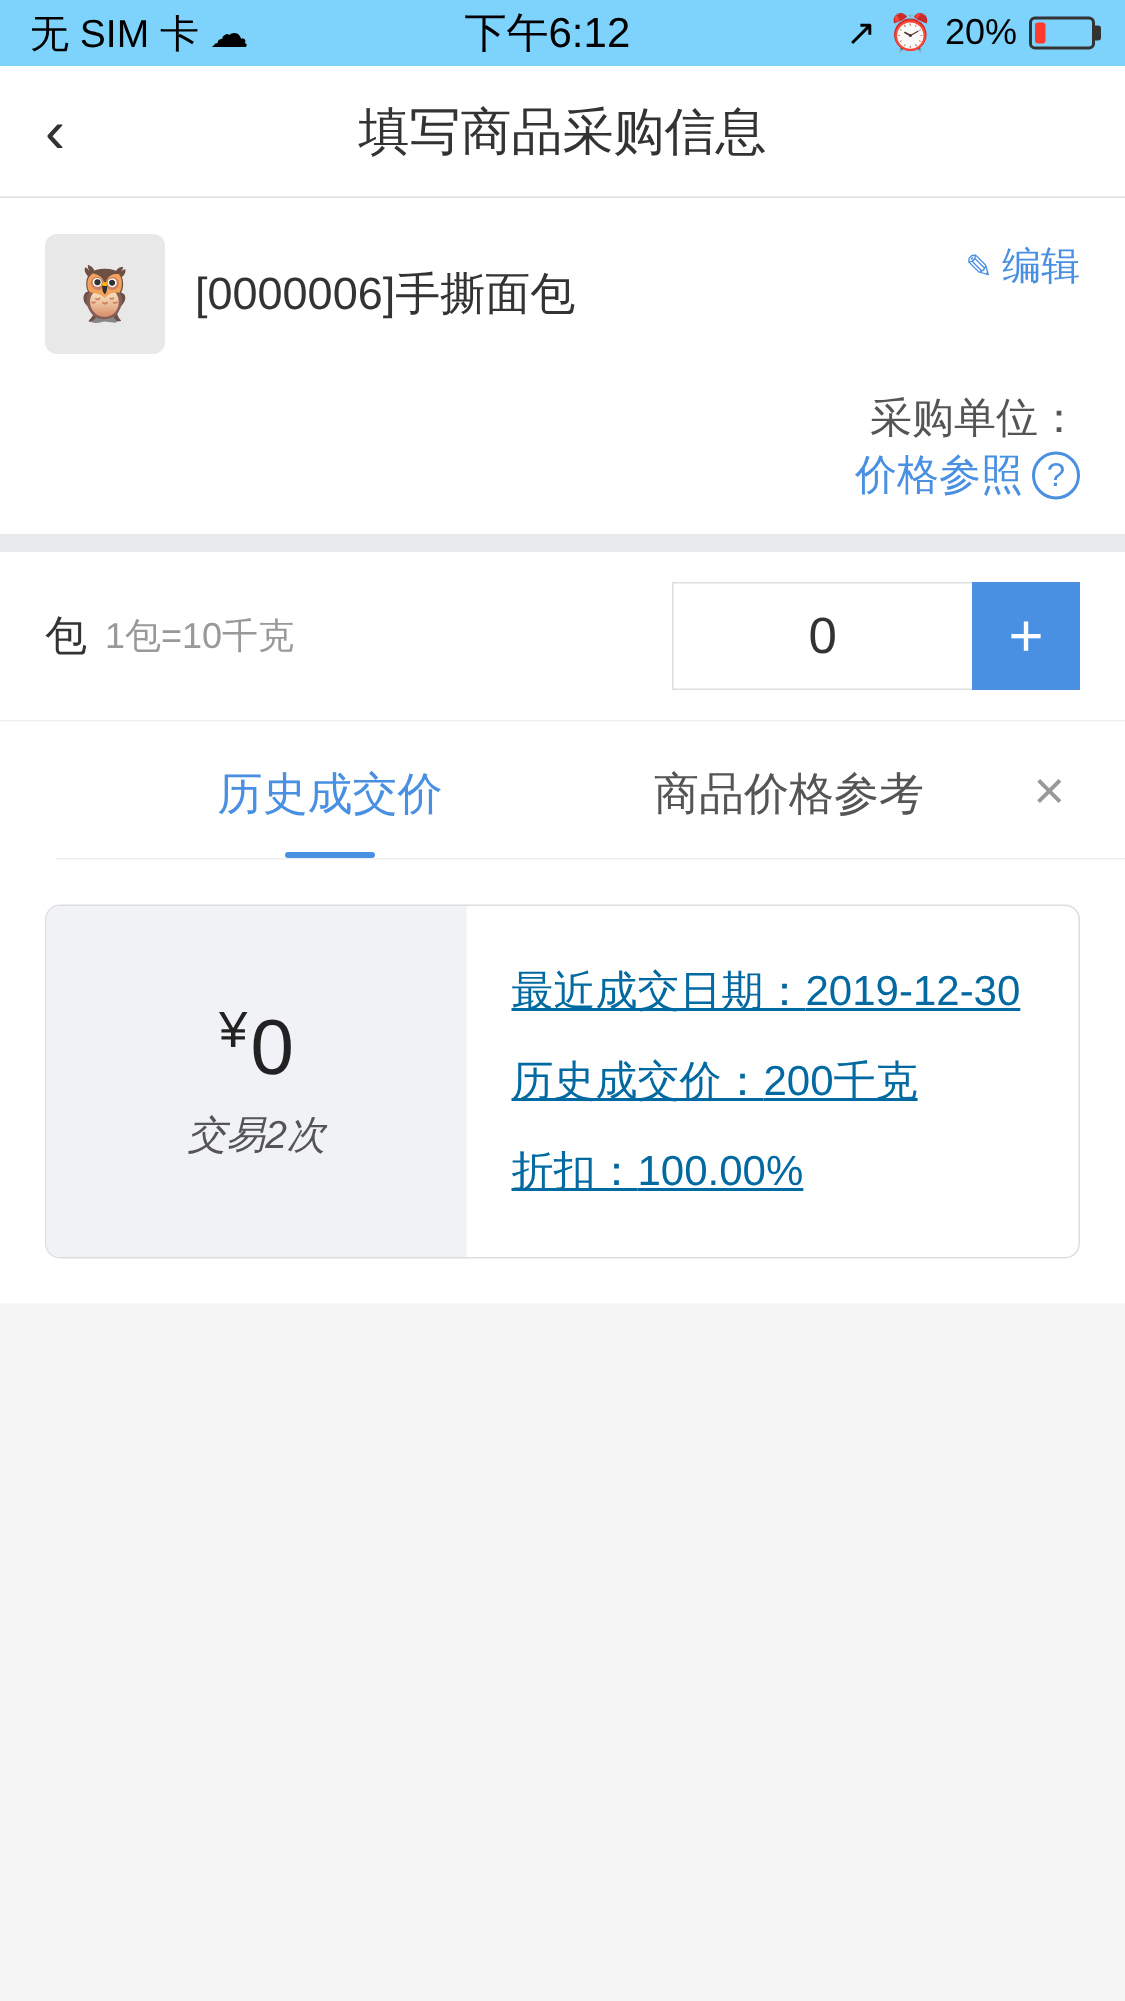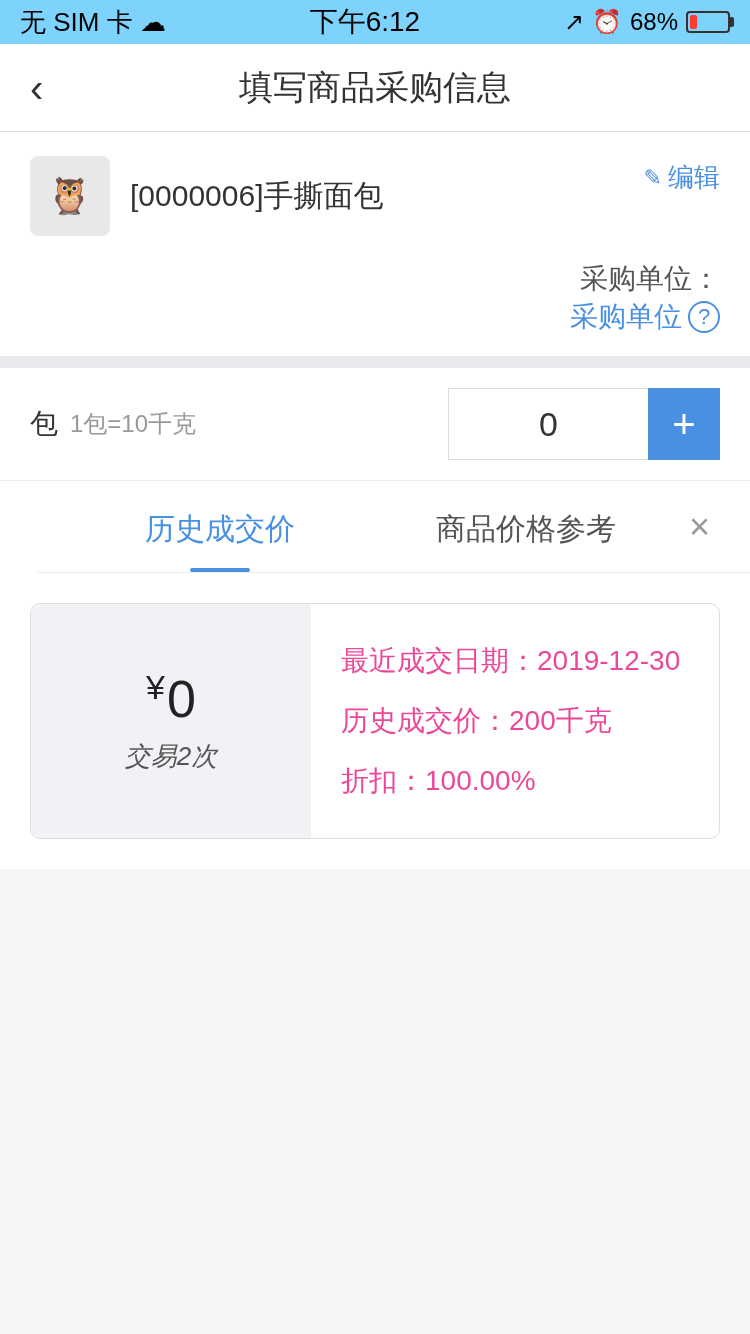--- a/index.html
+++ b/index.html
@@ -320,42 +320,43 @@
     .card-right {
       flex: 1;
       padding: 36px 30px;
       display: flex;
       flex-direction: column;
       justify-content: center;
       gap: 18px;
     }
     .card-detail-row {
       font-size: 28px;
-      color: #ec4899;
+      color: #0369a1;
       line-height: 1.5;
+      text-decoration: underline;
     }
 
     
     .page-body {
       background: #f5f5f5;
       min-height: 800px;
     }
   </style>
 </head>
 <body>
 
 <div class="status-bar">
   <div class="status-left">
     <span>无 SIM 卡 ☁</span>
   </div>
   <div class="status-center">下午6:12</div>
   <div class="status-right">
     <span>↗</span>
     <span>⏰</span>
-    <span>68%</span>
+    <span>20%</span>
     <div class="battery-bar">
       <div class="battery-fill"></div>
     </div>
   </div>
 </div>
 
 <div class="nav-bar">
   <span class="nav-back">‹</span>
   <span class="nav-title">填写商品采购信息</span>
 </div>
@@ -371,21 +372,21 @@
     <a class="edit-link">
       <span class="edit-icon-small">✎</span>
       <span>编辑</span>
     </a>
   </div>
   <div class="purchase-unit-row">
     <div>
       <span class="unit-label">采购单位：</span>
     </div>
     <div class="price-ref">
-      <span>采购单位</span>
+      <span>价格参照</span>
       <div class="price-ref-question">?</div>
     </div>
   </div>
 </div>
 
 <div class="divider"></div>
 
 <div class="quantity-row">
   <span class="quantity-unit-label">包</span>
   <span class="quantity-unit-hint">1包=10千克</span>

